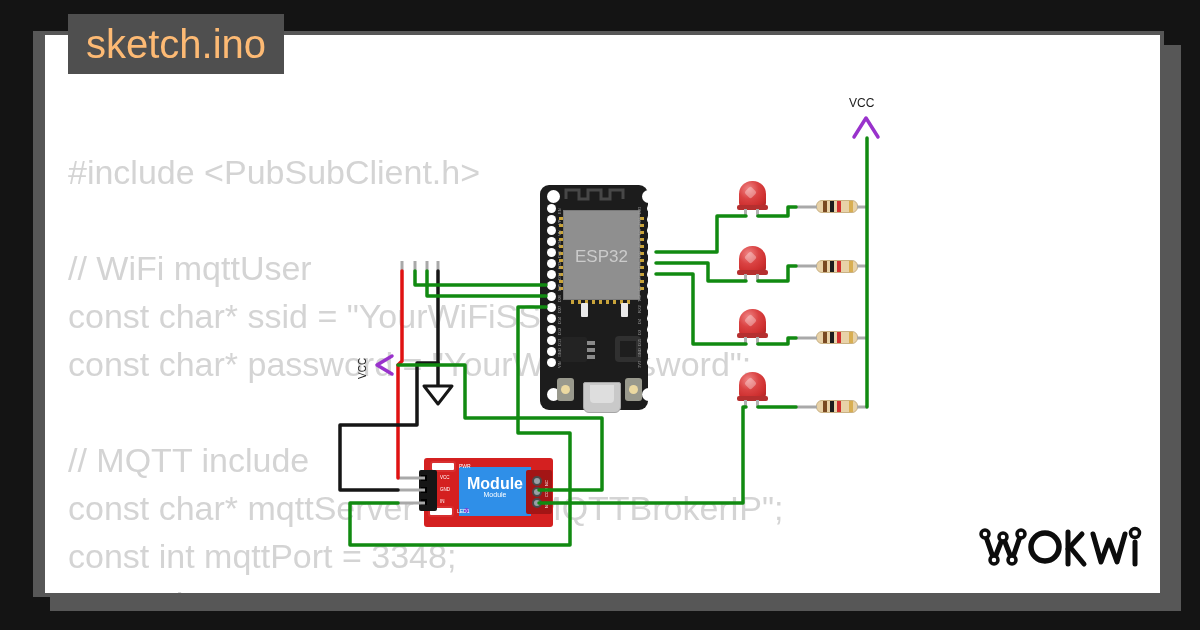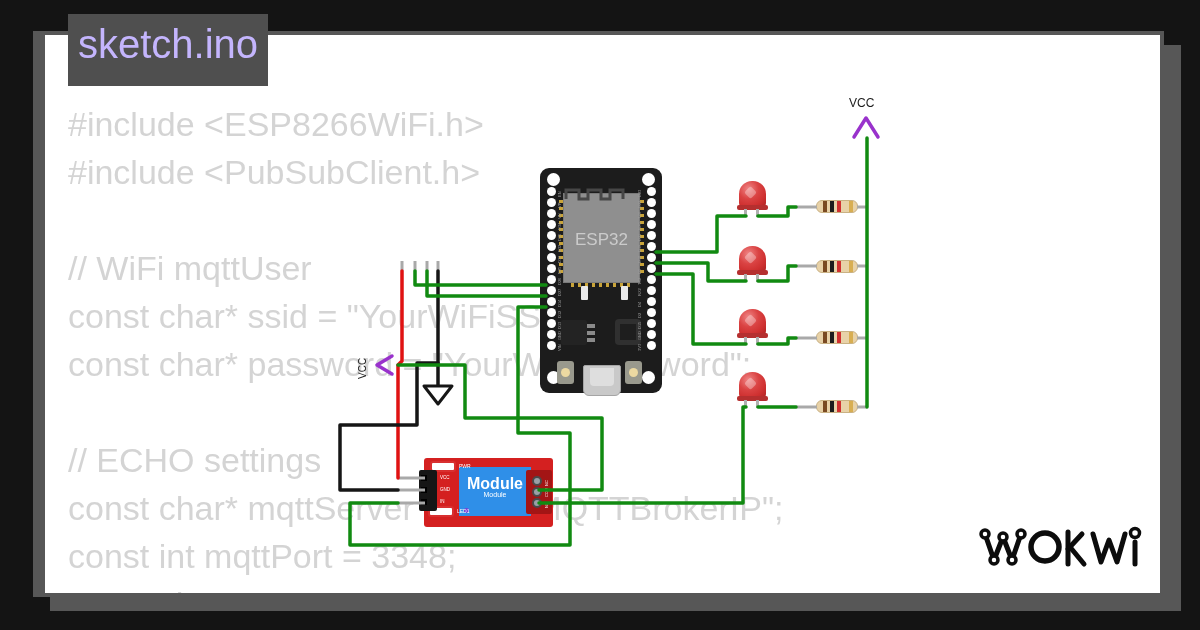--- a/index.html
+++ b/index.html
@@ -11,22 +11,22 @@
   *{margin:0;padding:0;box-sizing:border-box}
   body{font-family:"Liberation Sans",sans-serif;background:var(--bg)}
   .stage{position:relative;width:1200px;height:630px;overflow:hidden;background:var(--bg)}
 
   .page{position:absolute;left:33px;top:31px;width:1131px;height:566px;background:#fff;
         border:4px solid var(--frame);border-left-width:12px;box-shadow:17px 14px 0 0 var(--frame);
         overflow:hidden;z-index:1}
   .code-line{position:absolute;left:23px;font-size:34px;line-height:48px;color:var(--code_text);
         white-space:pre;z-index:2}
 
-  .chip{position:absolute;left:68px;top:14px;height:72px;padding:7px 10px;background:var(--chip_bg);
-        color:#c4b5fd;font-size:40px;line-height:46px;z-index:8}
+  .chip{position:absolute;left:68px;top:14px;height:60px;padding:7px 18px;background:var(--chip_bg);
+        color:#fdba74;font-size:40px;line-height:46px;z-index:8}
 
   .comp{position:absolute;z-index:4}
   .vtxt{writing-mode:vertical-rl;transform:rotate(180deg);display:block;position:absolute}
 
   
   .hcsr{left:323px;top:172px;width:192px;height:90px;background:var(--board_blue);
         border:1px solid #2c5a86;border-radius:7px}
   .hole{position:absolute;width:9px;height:9px;border-radius:50%;background:#fff;border:2px solid #333}
   .sonar{position:absolute;width:46px;height:46px;border-radius:50%;border:7px solid #151515;
         background:#777;
@@ -34,21 +34,21 @@
                          linear-gradient(45deg,#9b9b9b 25%,transparent 25%,transparent 75%,#9b9b9b 75%);
         background-size:12px 12px;background-position:0 0,6px 6px;
         box-shadow:0 0 0 7px #cfcfcf,0 0 0 8px #a2a2a2}
   .crystal{position:absolute;left:71px;top:5px;width:48px;height:21px;border-radius:10px;
         background:#8e979e;border:1px solid #747d84}
   .hcsr-label{position:absolute;left:73px;top:28px;font-size:13px;font-weight:bold;color:#0e2f5a}
   .hcsr-pin{position:absolute;top:76px;width:9px;height:13px;background:#111}
   .hcsr-pinlbl{top:-26px;width:9px;height:26px;font-size:6.5px;letter-spacing:.3px;color:#0d2b52}
 
   
-  .esp{left:540px;top:168px;width:122px;height:225px;background:var(--esp_black);border-radius:9px}
+  .esp{left:540px;top:185px;width:108px;height:225px;background:var(--esp_black);border-radius:9px}
   .esp .hole{width:13px;height:13px;border:none}
   .pinc{position:absolute;width:9px;height:9px;border-radius:50%;background:#fff}
   .pinlbl{width:8px;height:11px;font-size:4px;color:#9a9a9a;letter-spacing:0}
   .shield{position:absolute;left:23px;top:25px;width:77px;height:90px;background:#8f8f8f;
         border:1px solid #7a7a7a}
   .shield::before,.shield::after{content:"";position:absolute;top:6px;width:4px;height:76px;
         background:repeating-linear-gradient(180deg,#c9a43a 0 3px,transparent 3px 7px)}
   .shield::before{left:-5px}.shield::after{right:-5px}
   .shield .bot{position:absolute;left:7px;bottom:-5px;height:4px;width:62px;
         background:repeating-linear-gradient(90deg,#c9a43a 0 3px,transparent 3px 7px)}
@@ -109,26 +109,25 @@
   .logo{position:absolute;left:973px;top:524px;z-index:3}
   .lg-s{stroke:var(--logo_black);stroke-width:5;fill:none;stroke-linecap:round;stroke-linejoin:round}
   .lg-n{fill:#fff;stroke:var(--logo_black);stroke-width:3.5}
 </style>
 </head>
 <body>
 
 <div class="stage">
 
   <div class="page">
-    <div class="code-line" style="top:65px">#include &lt;ESP8266WiFi.h&gt;</div>
     <div class="code-line" style="top:113px">#include &lt;PubSubClient.h&gt;</div>
     <div class="code-line" style="top:209px">// WiFi mqttUser</div>
     <div class="code-line" style="top:257px">const char* ssid = "YourWiFiSSID";</div>
     <div class="code-line" style="top:305px">const char* password = "YourWiFiPassword";</div>
-    <div class="code-line" style="top:401px">// ECHO settings</div>
+    <div class="code-line" style="top:401px">// MQTT include</div>
     <div class="code-line" style="top:449px">const char* mqttServer = "YourMQTTBrokerIP";</div>
     <div class="code-line" style="top:497px">const int mqttPort = 3348;</div>
     <div class="code-line" style="top:545px">const char* mqttUser = "YourUser";</div>
   </div>
 
   <div class="chip">sketch.ino</div>
 
 
   <div class="comp esp" id="esp-board">
     <span class="hole" style="left:7px;top:5px"></span>

